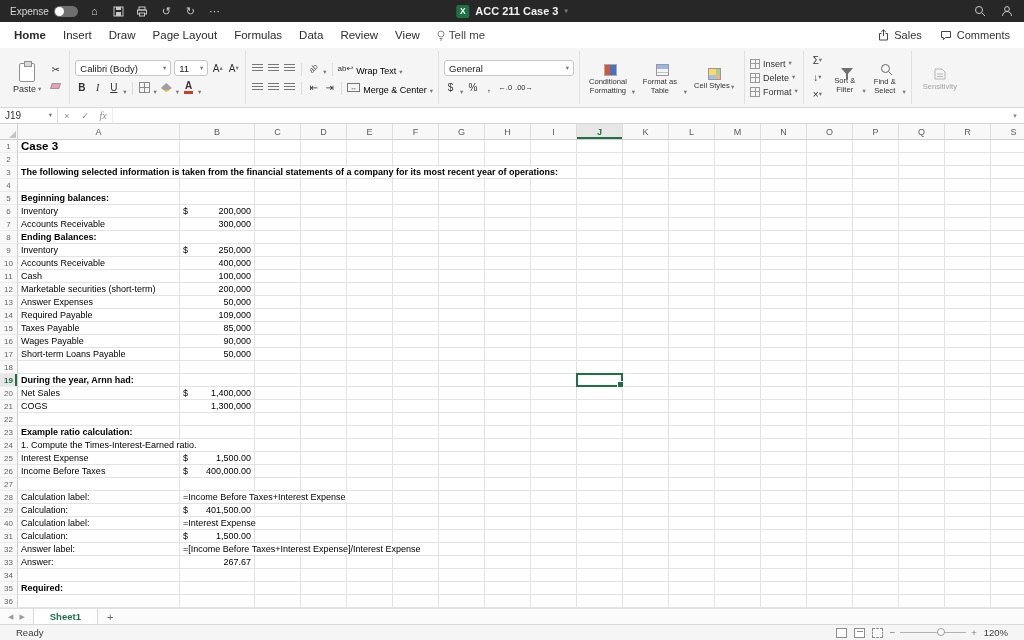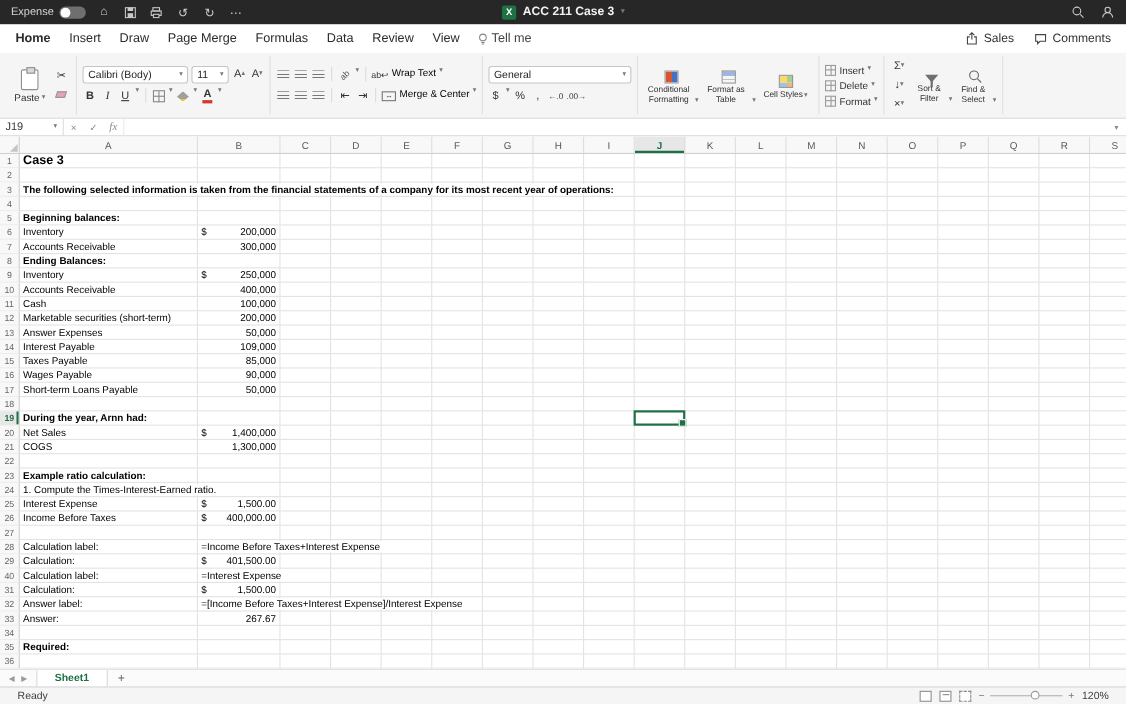--- a/index.html
+++ b/index.html
@@ -30,21 +30,21 @@
   .tellme{display:flex;align-items:center;gap:4px;color:#444;}
   .mb-right{margin-left:auto;display:flex;align-items:center;gap:18px;color:#333;}
   .mb-btn{display:flex;align-items:center;gap:5px;font-size:11px;}
 
   
   .ribbon{height:60px;background:#f5f5f6;border-bottom:1px solid #d7d7d7;display:flex;
     align-items:stretch;padding:3px 4px;overflow:hidden;flex:none;}
   .rgroup{display:flex;flex-direction:column;justify-content:center;gap:4px;padding:0 5px;
     border-right:1px solid #e0e0e0;flex:none;}
   .rgroup.row{flex-direction:row;align-items:center;gap:2px;}
-  .rrow{display:flex;align-items:flex-start;gap:3px;}
+  .rrow{display:flex;align-items:flex-end;gap:3px;}
   .chev{font-size:6.5px;color:#777;line-height:1;}
   .mini{min-width:13px;height:15px;display:inline-flex;align-items:center;justify-content:center;
     font-size:10px;color:#333;border-radius:2px;}
   .mini.bld{font-weight:bold;}
   .mini.itl{font-style:italic;font-family:"Liberation Serif",serif;}
   .mini.und{text-decoration:underline;}
   .combo{height:16px;background:#fff;border:1px solid #c6c6c6;border-radius:3px;display:flex;
     align-items:center;justify-content:space-between;padding:0 4px;font-size:9.5px;color:#222;}
   .fontname{width:96px;}
   .fontsize{width:34px;}
@@ -191,21 +191,21 @@
             <path d="M1.5 11 a4.5 4.5 0 0 1 9 0" fill="none" stroke="#c9c9c9"></path>
           </svg>
       </span>
     </div>
   </div>
 
   <div class="menubar">
     <span class="mtab active">Home</span>
     <span class="mtab">Insert</span>
     <span class="mtab">Draw</span>
-    <span class="mtab">Page Merge</span>
+    <span class="mtab">Page Layout</span>
     <span class="mtab">Formulas</span>
     <span class="mtab">Data</span>
     <span class="mtab">Review</span>
     <span class="mtab">View</span>
     <span class="tellme">
       <svg width="8" height="11" viewBox="0 0 8 11">
           <circle cx="4" cy="4" r="3" fill="none" stroke="#888"></circle>
           <line x1="2.5" y1="8.5" x2="5.5" y2="8.5" stroke="#888"></line>
           <line x1="3" y1="10" x2="5" y2="10" stroke="#888"></line>
         </svg>
@@ -415,20 +415,32 @@
             <line x1="8.5" y1="8.5" x2="12" y2="12" stroke="#666"></line>
           </svg>
         <span class="lbl2">
             <span>Find &amp; Select</span>
             <span class="chev">▾</span>
           </span>
       </div>
     </div>
 
 
+    <div class="rgroup row" style="border-right:none;">
+      <div class="bigbtn2 disabled" style="width:46px;">
+        <svg width="14" height="14" viewBox="0 0 14 14">
+            <path d="M2 2 h7 l3 3 v7 h-10 z" fill="none" stroke="#b5b5b5"></path>
+            <line x1="4" y1="7" x2="10" y2="7" stroke="#b5b5b5"></line>
+            <line x1="4" y1="9.5" x2="10" y2="9.5" stroke="#b5b5b5"></line>
+          </svg>
+        <span class="lbl2">
+            <span>Sensitivity</span>
+          </span>
+      </div>
+    </div>
   </div>
 
   <div class="formulabar">
     <div class="namebox">
       <span>J19</span>
       <span class="chev">▾</span>
     </div>
     <span class="fb-btn">×</span>
     <span class="fb-btn">✓</span>
     <span class="fb-btn fb-fx">fx</span>
@@ -785,21 +797,21 @@
         <div class="cell" style="width: 46px;"></div>
         <div class="cell" style="width: 46px;"></div>
         <div class="cell" style="width: 46px;"></div>
         <div class="cell" style="width: 46px;"></div>
         <div class="cell" style="width: 46px;"></div>
         <div class="cell" style="width: 46px;"></div>
       </div>
       <div class="grow">
         <div class="rnum">14</div>
         <div class="cell colA">
-          <span class="">Interest Payable</span>
+          <span class="">Required Payable</span>
         </div>
         <div class="cell colB">
           <span class="val">109,000</span>
         </div>
         <div class="cell" style="width: 46px;"></div>
         <div class="cell" style="width: 46px;"></div>
         <div class="cell" style="width: 46px;"></div>
         <div class="cell" style="width: 46px;"></div>
         <div class="cell" style="width: 46px;"></div>
         <div class="cell" style="width: 46px;"></div>

